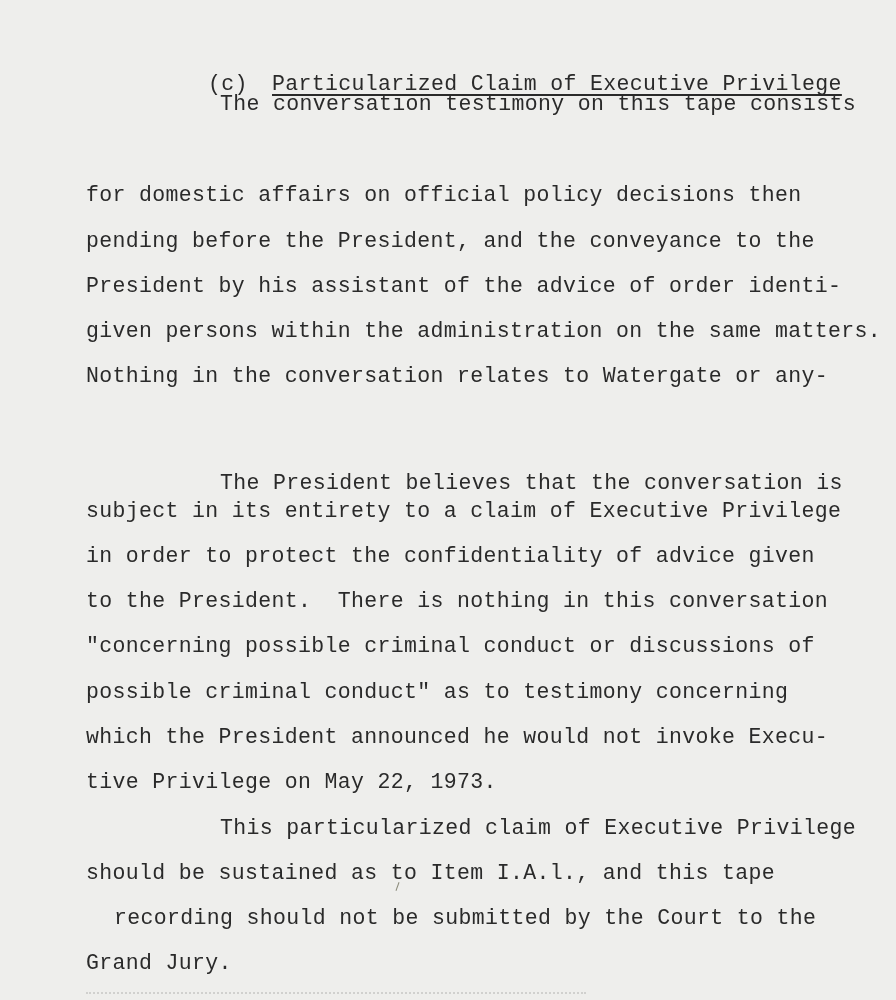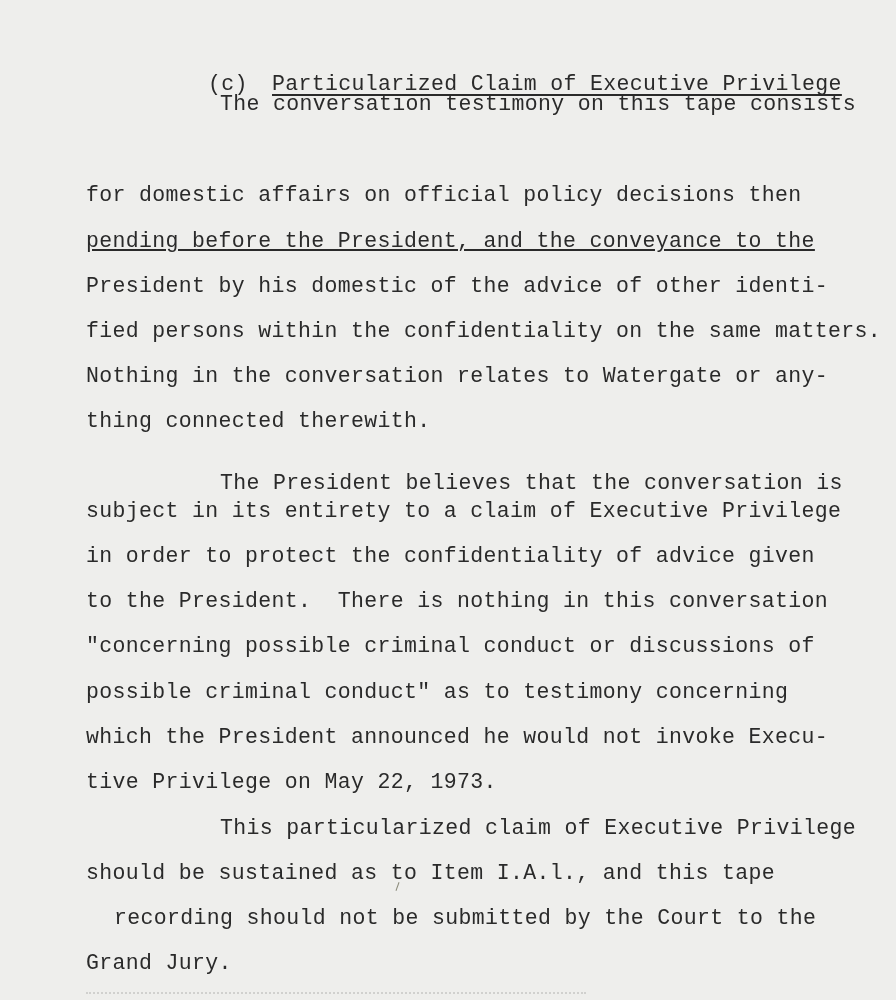--- a/index.html
+++ b/index.html
@@ -74,25 +74,24 @@
 <body>
 
 <div class="page">
 
   <div class="heading-row">
     <span class="label">(c)</span><span class="title">Particularized Claim of Executive Privilege</span>
   </div>
 
   <div class="line indent" style="top:91px;">The conversation testimony on this tape consists</div>
   <div class="line" style="top:182px;">for domestic affairs on official policy decisions then</div>
-  <div class="line" style="top:228px;text-decoration:underline;">pending before the President, and the conveyance to the</div>
-  <div class="line" style="top:273px;">President by his domestic of the advice of other identi-</div>
-  <div class="line" style="top:318px;">fied persons within the confidentiality on the same matters.</div>
+  <div class="line" style="top:228px;">pending before the President, and the conveyance to the</div>
+  <div class="line" style="top:273px;">President by his assistant of the advice of order identi-</div>
+  <div class="line" style="top:318px;">given persons within the administration on the same matters.</div>
   <div class="line" style="top:363px;">Nothing in the conversation relates to Watergate or any-</div>
-  <div class="line" style="top:408px;">thing connected therewith.</div>
 
   <div class="line indent" style="top:453px;margin-top:17px;">The President believes that the conversation is</div>
   <div class="line" style="top:498px;">subject in its entirety to a claim of Executive Privilege</div>
   <div class="line" style="top:543px;">in order to protect the confidentiality of advice given</div>
   <div class="line" style="top:588px;">to the President.  There is nothing in this conversation</div>
   <div class="line" style="top:633px;">"concerning possible criminal conduct or discussions of</div>
   <div class="line" style="top:679px;">possible criminal conduct" as to testimony concerning</div>
   <div class="line" style="top:724px;">which the President announced he would not invoke Execu-</div>
   <div class="line" style="top:769px;">tive Privilege on May 22, 1973.</div>
 

